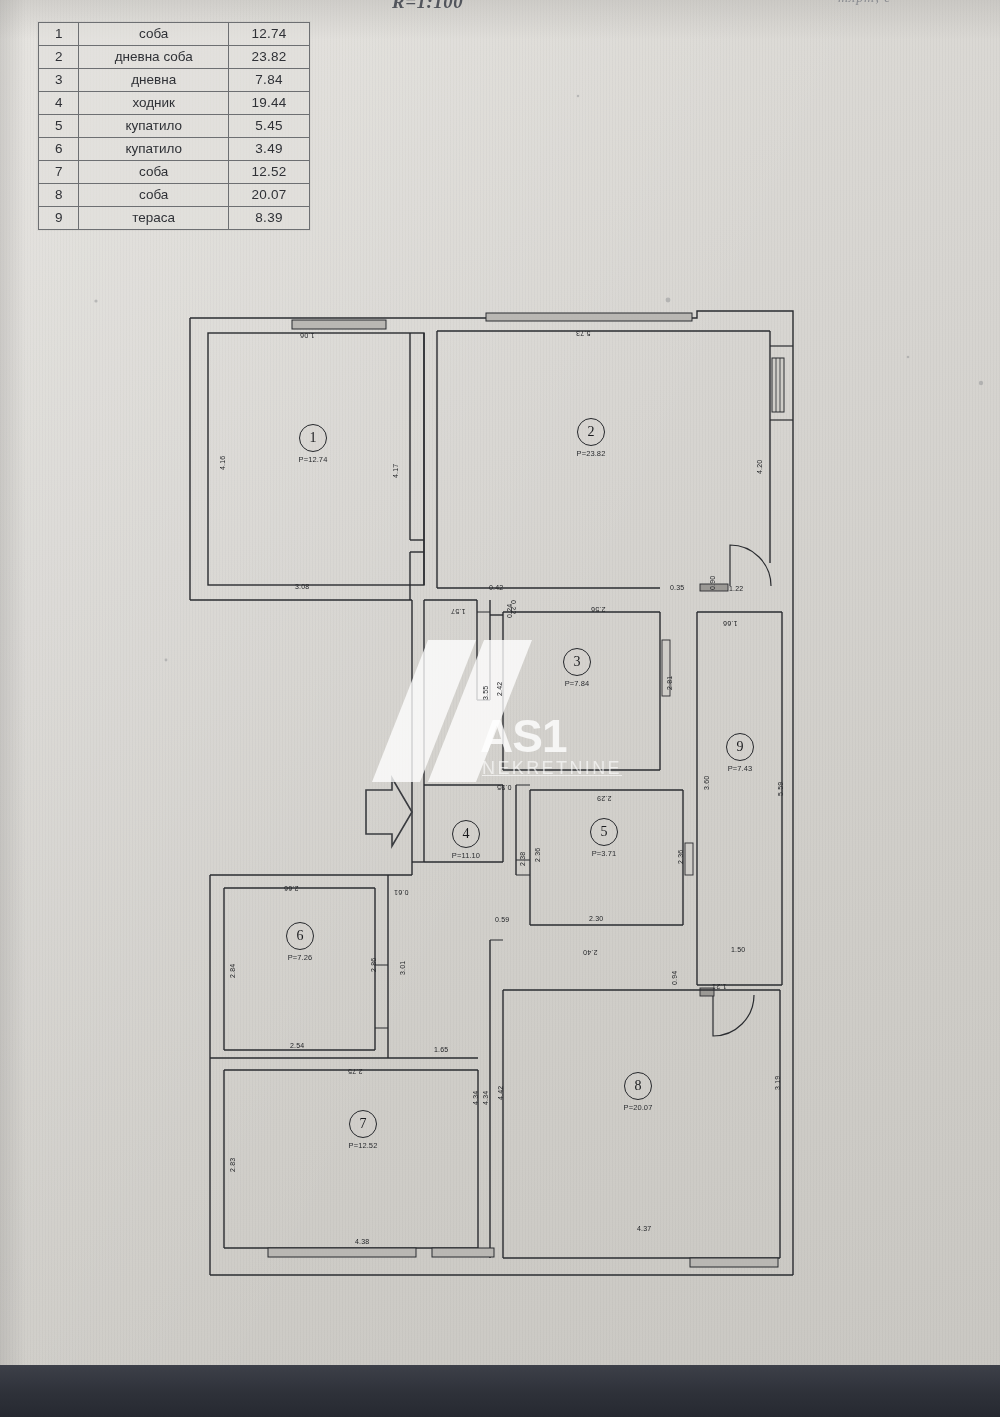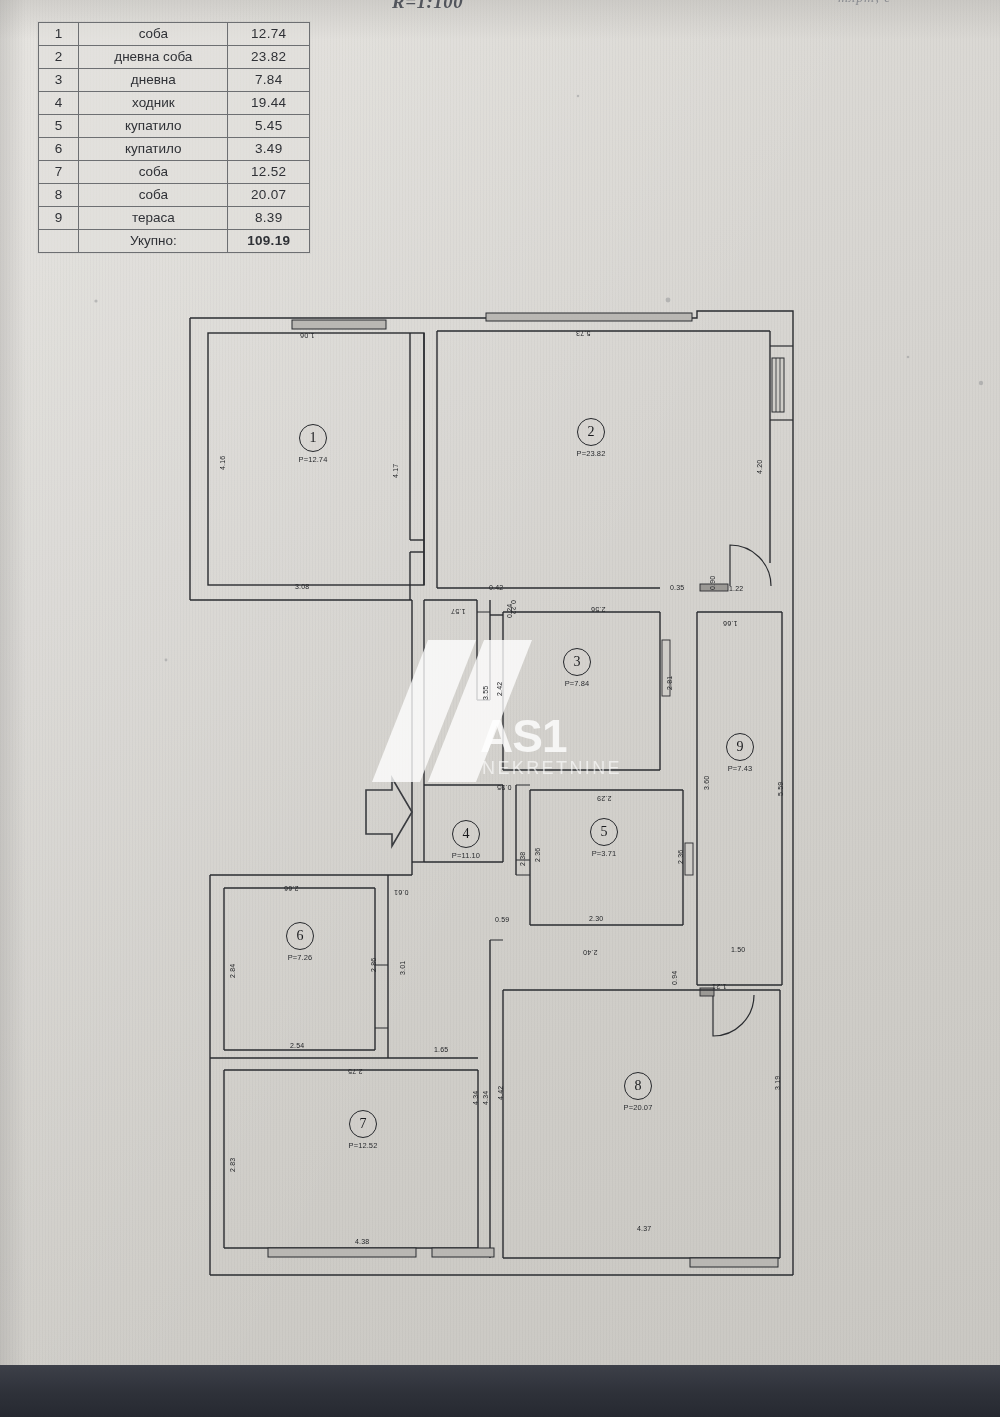--- a/index.html
+++ b/index.html
@@ -107,20 +107,21 @@
     position:absolute;left:108px;top:78px;
     font-family:"Liberation Sans", sans-serif;
     font-weight:700;font-size:46px;color:rgba(255,255,255,.80);
     letter-spacing:-1px;line-height:44px;
   }
   #wm-sub{
     position:absolute;left:110px;top:122px;
     font-family:"Liberation Sans", sans-serif;
     font-weight:400;font-size:18px;color:rgba(255,255,255,.62);
     letter-spacing:2.4px;
+    text-decoration:underline;
   }
 </style>
 </head>
 <body>
 
 <div id="paper"></div>
 
 <div id="scale-label">R=1:100</div>
 <div id="header-right">тлрт, г</div>
 
@@ -163,25 +164,20 @@
       </tr>
       <tr>
         <td class="num">8</td>
         <td class="nm">соба</td>
         <td class="ar">20.07</td>
       </tr>
       <tr>
         <td class="num">9</td>
         <td class="nm">тераса</td>
         <td class="ar">8.39</td>
-      </tr>
-      <tr class="total">
-        <td class="num"></td>
-        <td class="nm">Укупно:</td>
-        <td class="ar">109.19</td>
       </tr>
     </tbody>
 </table>
 
 <div id="plan">
 <svg width="1000" height="1417" viewBox="0 0 1000 1417" xmlns="http://www.w3.org/2000/svg">
   <g fill="none" stroke="#2a2c30" stroke-width="1.4" shape-rendering="geometricPrecision">
 
     <path d="M190,318 L697,318 L697,311 L793,311 L793,590"></path>
     <path d="M190,318 L190,600"></path>

